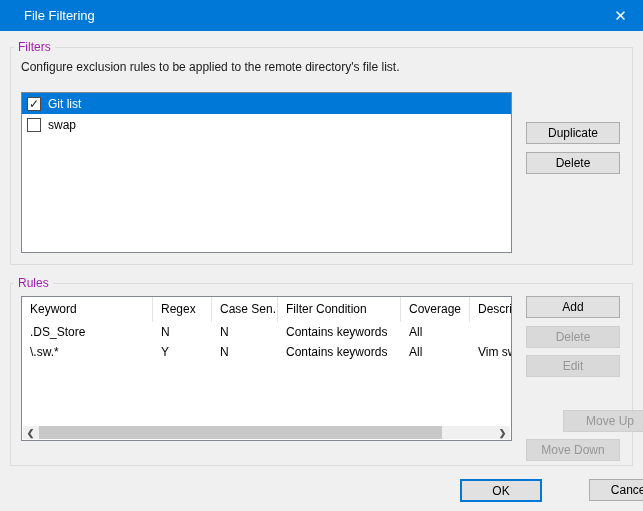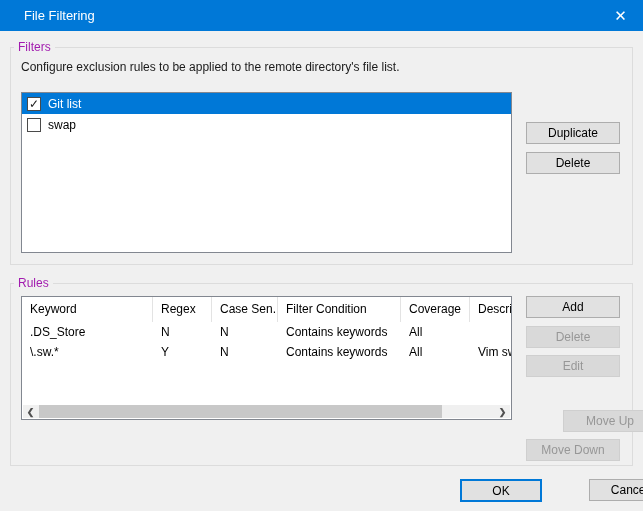--- a/index.html
+++ b/index.html
@@ -43,21 +43,21 @@
   .btn-duplicate { left: 515px; top: 74px; }
   .btn-fdelete   { left: 515px; top: 104px; }
 
   .btn-add      { left: 515px; top: 12px; }
   .btn-rdelete  { left: 515px; top: 42px; }
   .btn-edit     { left: 515px; top: 71px; }
   .btn-moveup   { left: 515px; top: 126px; margin-left: 37px; }
   .btn-movedown { left: 515px; top: 155px; }
 
   
-  .rules-table { position: absolute; left: 10px; top: 12px; width: 491px; height: 124px;
+  .rules-table { position: absolute; left: 10px; top: 12px; width: 491px; height: 145px;
                  background: #ffffff; border: 1px solid #828790; overflow: hidden; }
   .t-row { display: flex; width: 600px; }
   .t-head { height: 25px; line-height: 25px; }
   .t-head .t-cell { border-right: 1px solid #e3e3e3; }
   .t-head .t-cell:last-child { border-right: none; }
   .t-data { height: 20px; line-height: 20px; }
   .t-cell { padding-left: 8px; overflow: hidden; white-space: nowrap; flex: 0 0 auto; }
   .c0 { width: 131px; } .c1 { width: 59px; } .c2 { width: 66px; }
   .c3 { width: 123px; } .c4 { width: 69px; } .c5 { width: 152px; }
 

